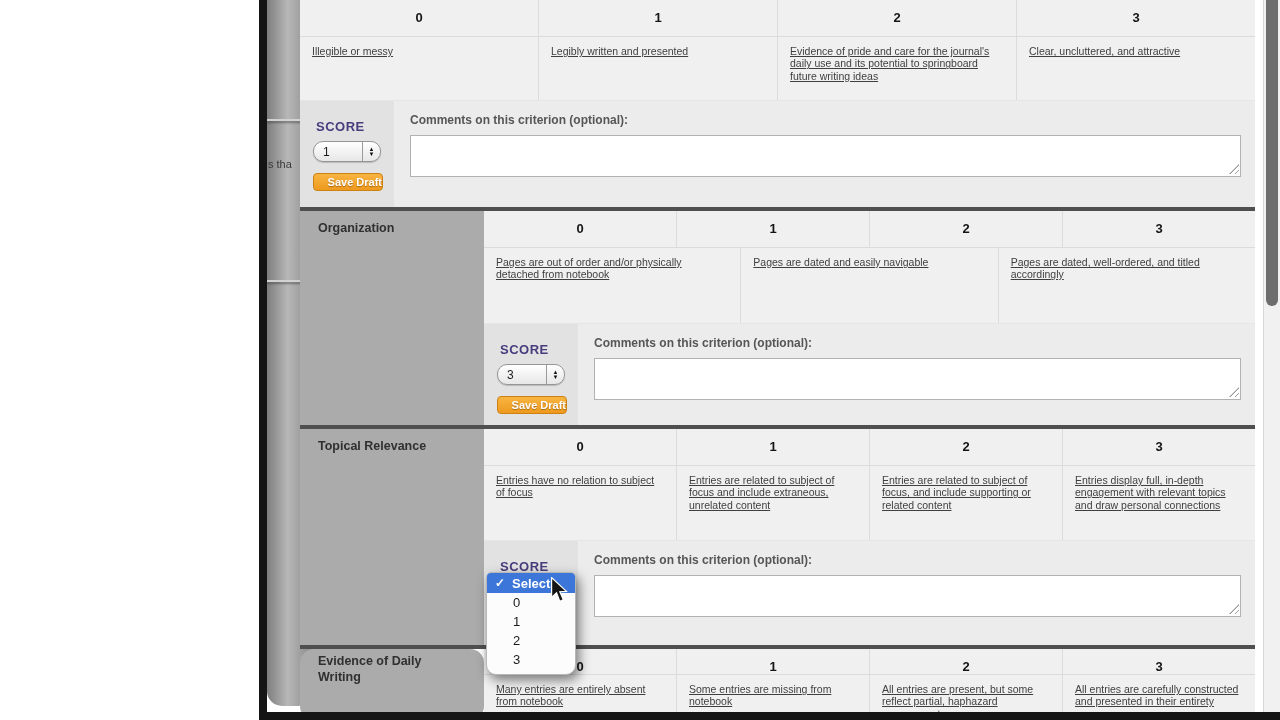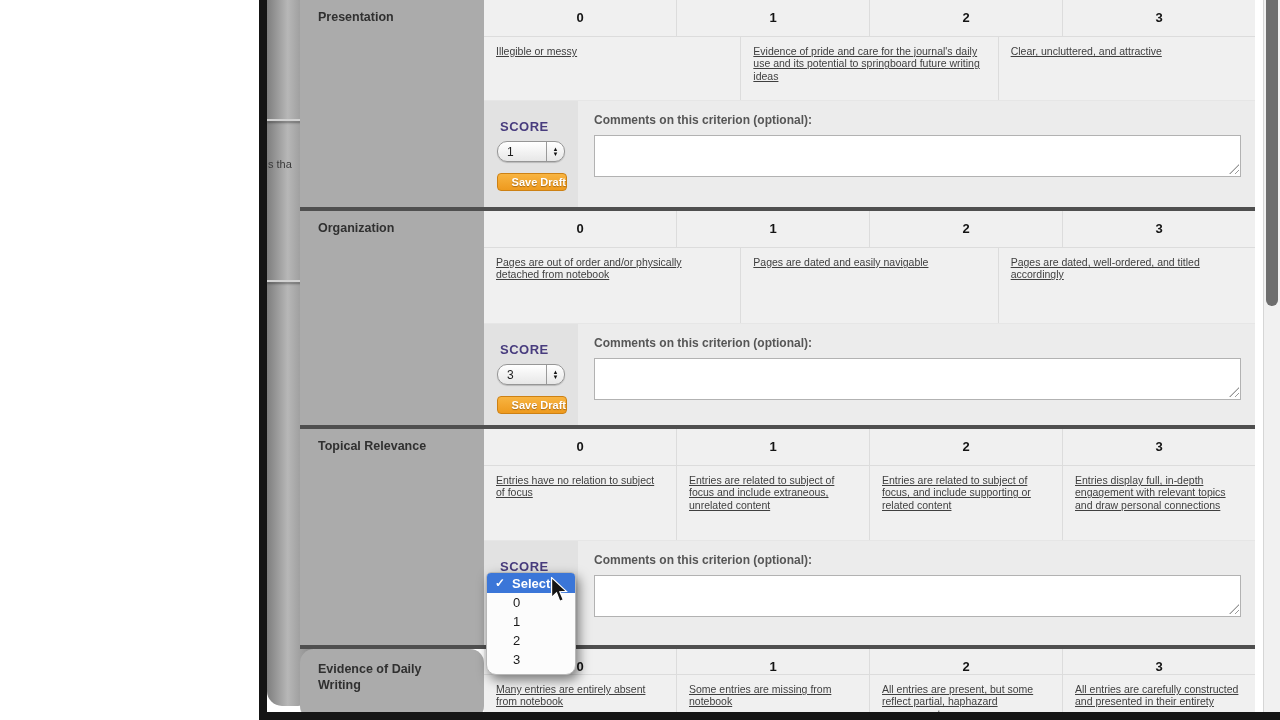--- a/index.html
+++ b/index.html
@@ -18,21 +18,21 @@
   
   .scroll-track{position:absolute;right:0;top:0;width:16px;height:720px;background:#f1f1f1;border-left:1px solid #d6d6d6;}
   .scroll-thumb{position:absolute;right:2px;top:0;width:12px;height:306px;background:#6e6e6e;border-radius:0 0 6px 6px;}
   .bottom-bar{position:absolute;left:259px;top:712px;width:1021px;height:8px;background:#151515;z-index:60;}
   
   .rubric{position:absolute;left:300px;top:0;width:955px;}
   .section{display:flex;border-bottom:4px solid #4f4f4f;box-sizing:border-box;}
   .s1{height:211px}.s2{height:218px}.s3{height:220px}.s4{height:71px;border-bottom:none;}
   .label-col{width:184px;background:#ababab;box-sizing:border-box;
     padding:10px 50px 0 18px;font-size:12.5px;font-weight:bold;color:#303030;line-height:1.25;}
-  .s4 .label-col{padding-top:13px;border-radius:14px;}
+  .s4 .label-col{padding-top:5px;border-radius:14px;}
   .grid{flex:1;background:#f0f0f0;display:flex;flex-direction:column;overflow:hidden;}
   .header-row{display:flex;height:37px;box-sizing:border-box;border-bottom:1px solid #dcdcdc;}
   .header-cell{flex:1;text-align:center;font-size:13px;font-weight:bold;color:#141414;padding-top:10px;border-right:1px solid #dcdcdc;box-sizing:border-box;}
   .header-cell:last-child{border-right:none;}
   .desc-row{display:flex;box-sizing:border-box;}
   .s1 .desc-row{height:63px}.s2 .desc-row{height:75px}.s3 .desc-row{height:74px}.s4 .desc-row{flex:1}
   .desc-cell{flex:1;font-size:10.5px;color:#3f3f3f;line-height:1.18;padding:8px 14px 4px 12px;border-right:1px solid #dcdcdc;box-sizing:border-box;text-decoration:underline;}
   .desc-cell:last-child{border-right:none;}
   
   .score-band{flex:1;display:flex;border-top:1px solid #e6e6e6;}
@@ -68,30 +68,30 @@
 <div class="black-strip"></div>
 <div class="gray-bar">
   <div class="seg one"></div>
   <div class="seg two"></div>
   <span class="side-text">s tha</span>
 </div>
 
 <div class="rubric">
 
   <div class="section s1">
-    <div class="label-col">Presentation</div>
     <div class="grid">
       <div class="header-row">
         <div class="header-cell">0</div>
         <div class="header-cell">1</div>
         <div class="header-cell">2</div>
         <div class="header-cell">3</div>
       </div>
       <div class="desc-row">
         <div class="desc-cell">Illegible or messy</div>
+        <div class="desc-cell">Legibly written and presented</div>
         <div class="desc-cell">Evidence of pride and care for the journal's daily use and its potential to springboard future writing ideas</div>
         <div class="desc-cell">Clear, uncluttered, and attractive</div>
       </div>
       <div class="score-band">
         <div class="score-col">
           <div class="score-title">SCORE</div>
           <div class="select-control">
             <span class="select-value">1</span>
             <span class="select-stepper">
                 <span>▲</span>

